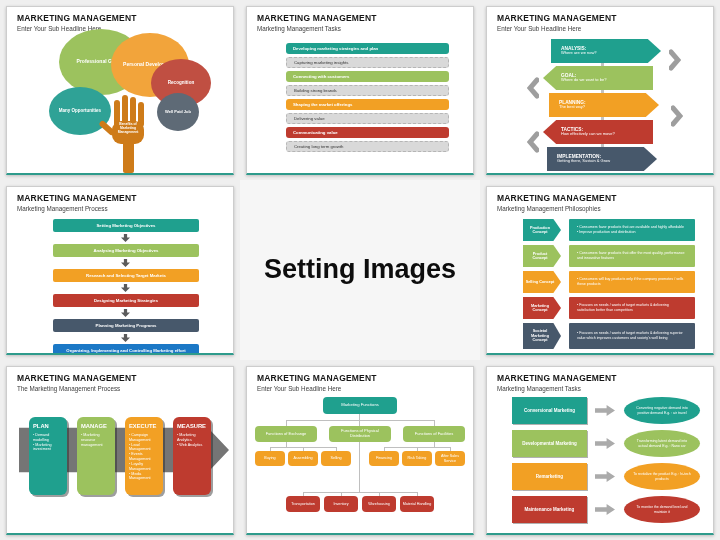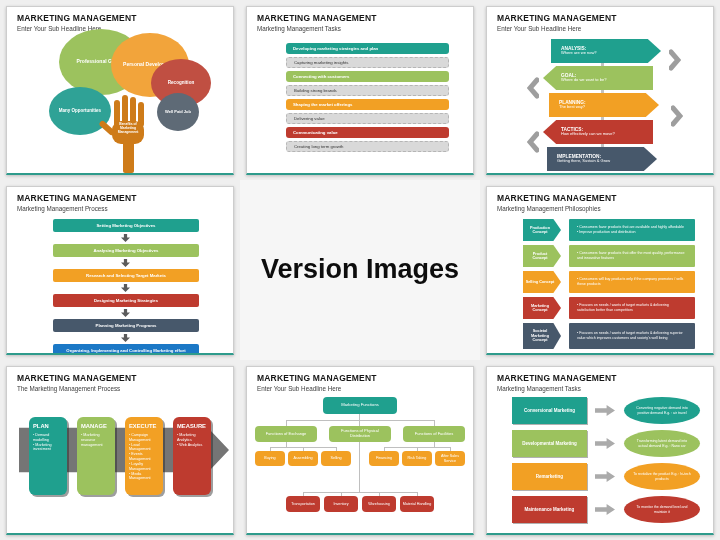--- a/index.html
+++ b/index.html
@@ -179,21 +179,21 @@
       <div class="pbar bg-red" style="top:107px;">Designing Marketing Strategies</div>
       <div class="darr" style="left:114px;top:122px;"></div>
       <div class="pbar bg-slate" style="top:132px;">Planning Marketing Programs</div>
       <div class="darr" style="left:114px;top:147px;"></div>
       <div class="pbar bg-blue" style="top:157px;height:12px;">Organizing, Implementing and Controlling Marketing effort</div>
     </div>
   </div>
 
   <div class="cell">
     <div class="center-caption">
-      <div>Version Images</div>
+      <div>Setting Images</div>
     </div>
   </div>
 
   <div class="cell">
     <div class="slide">
       <div class="s-title">MARKETING MANAGEMENT</div>
       <div class="s-sub">Marketing Management Philosophies</div>
       <div class="ph-label bg-teal" style="top:32px;">Production Concept</div>
       <div class="ph-bar bg-teal bullets" style="top:32px;">
           <div class="li">Consumers favor products that are available and highly affordable</div>

